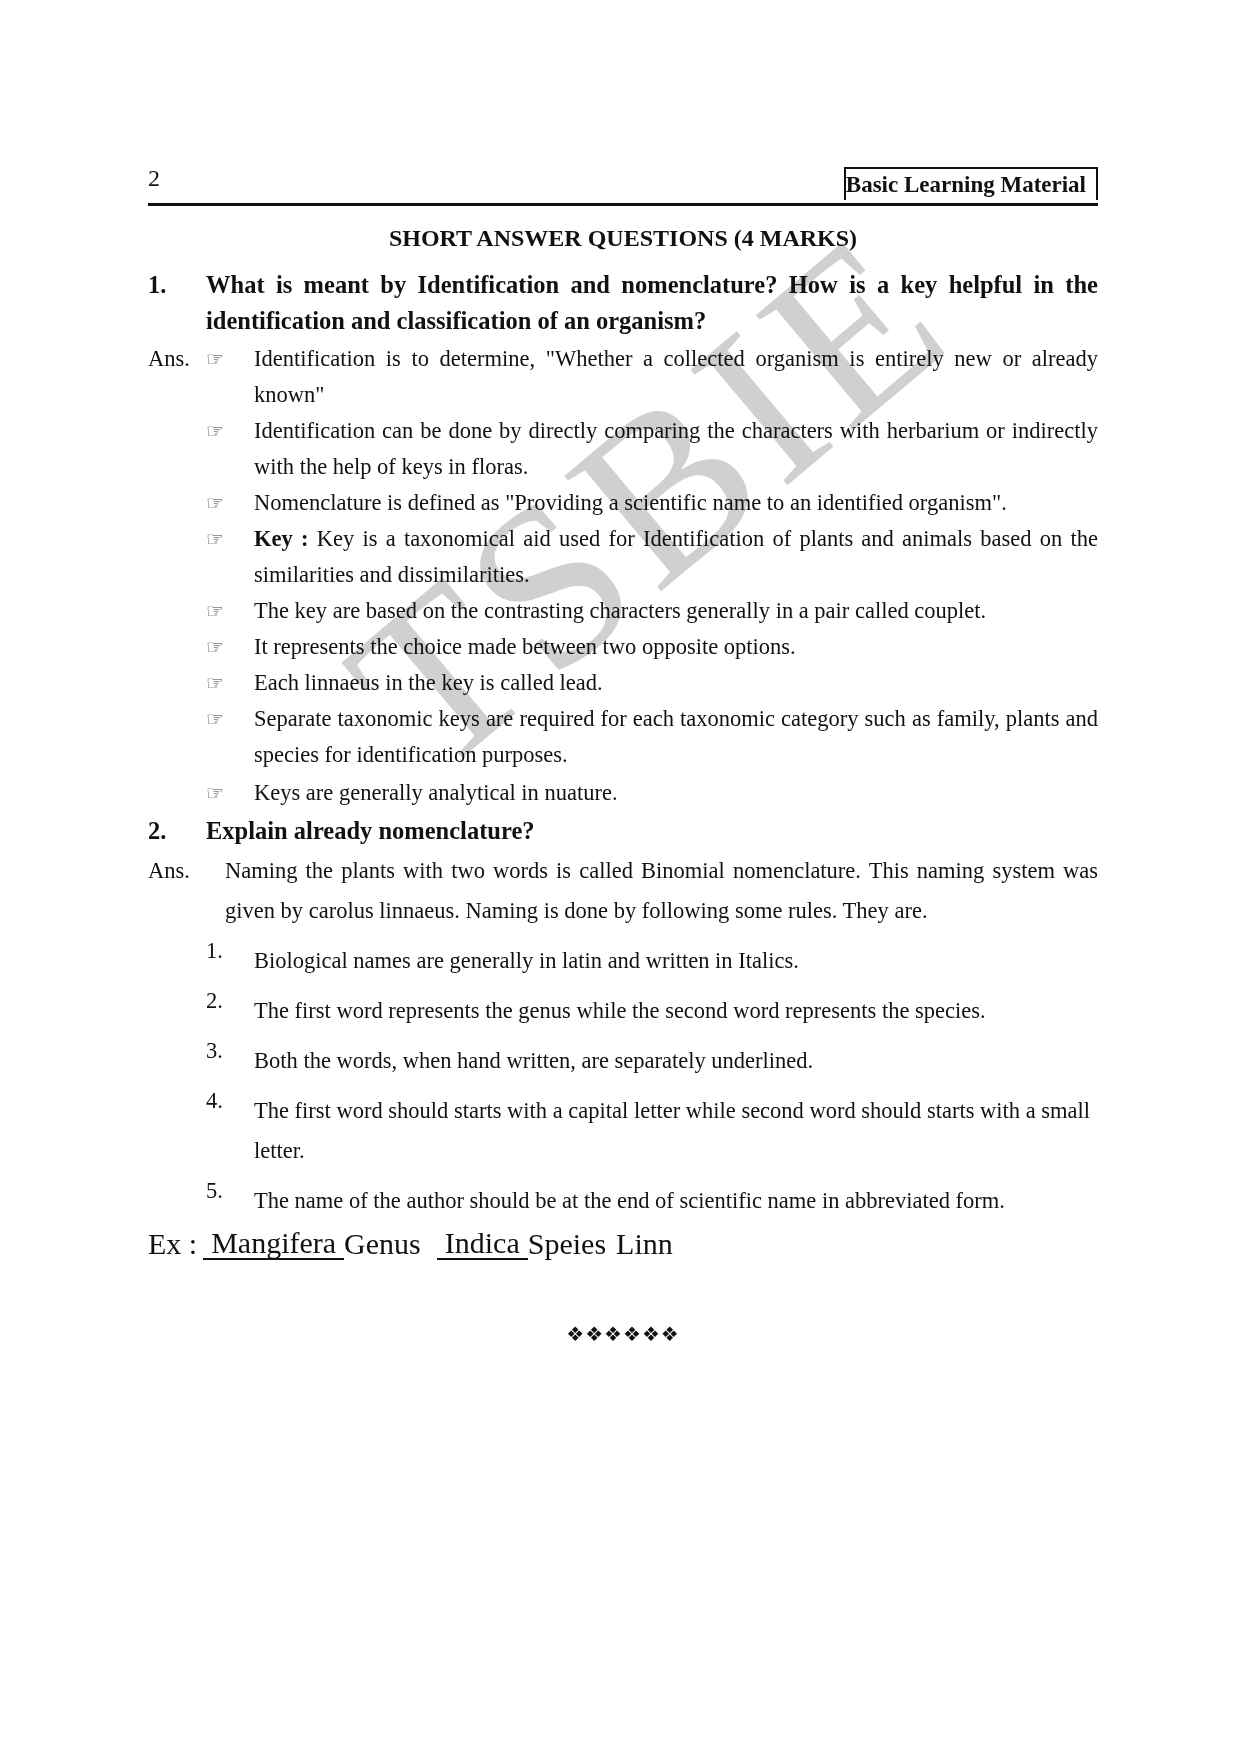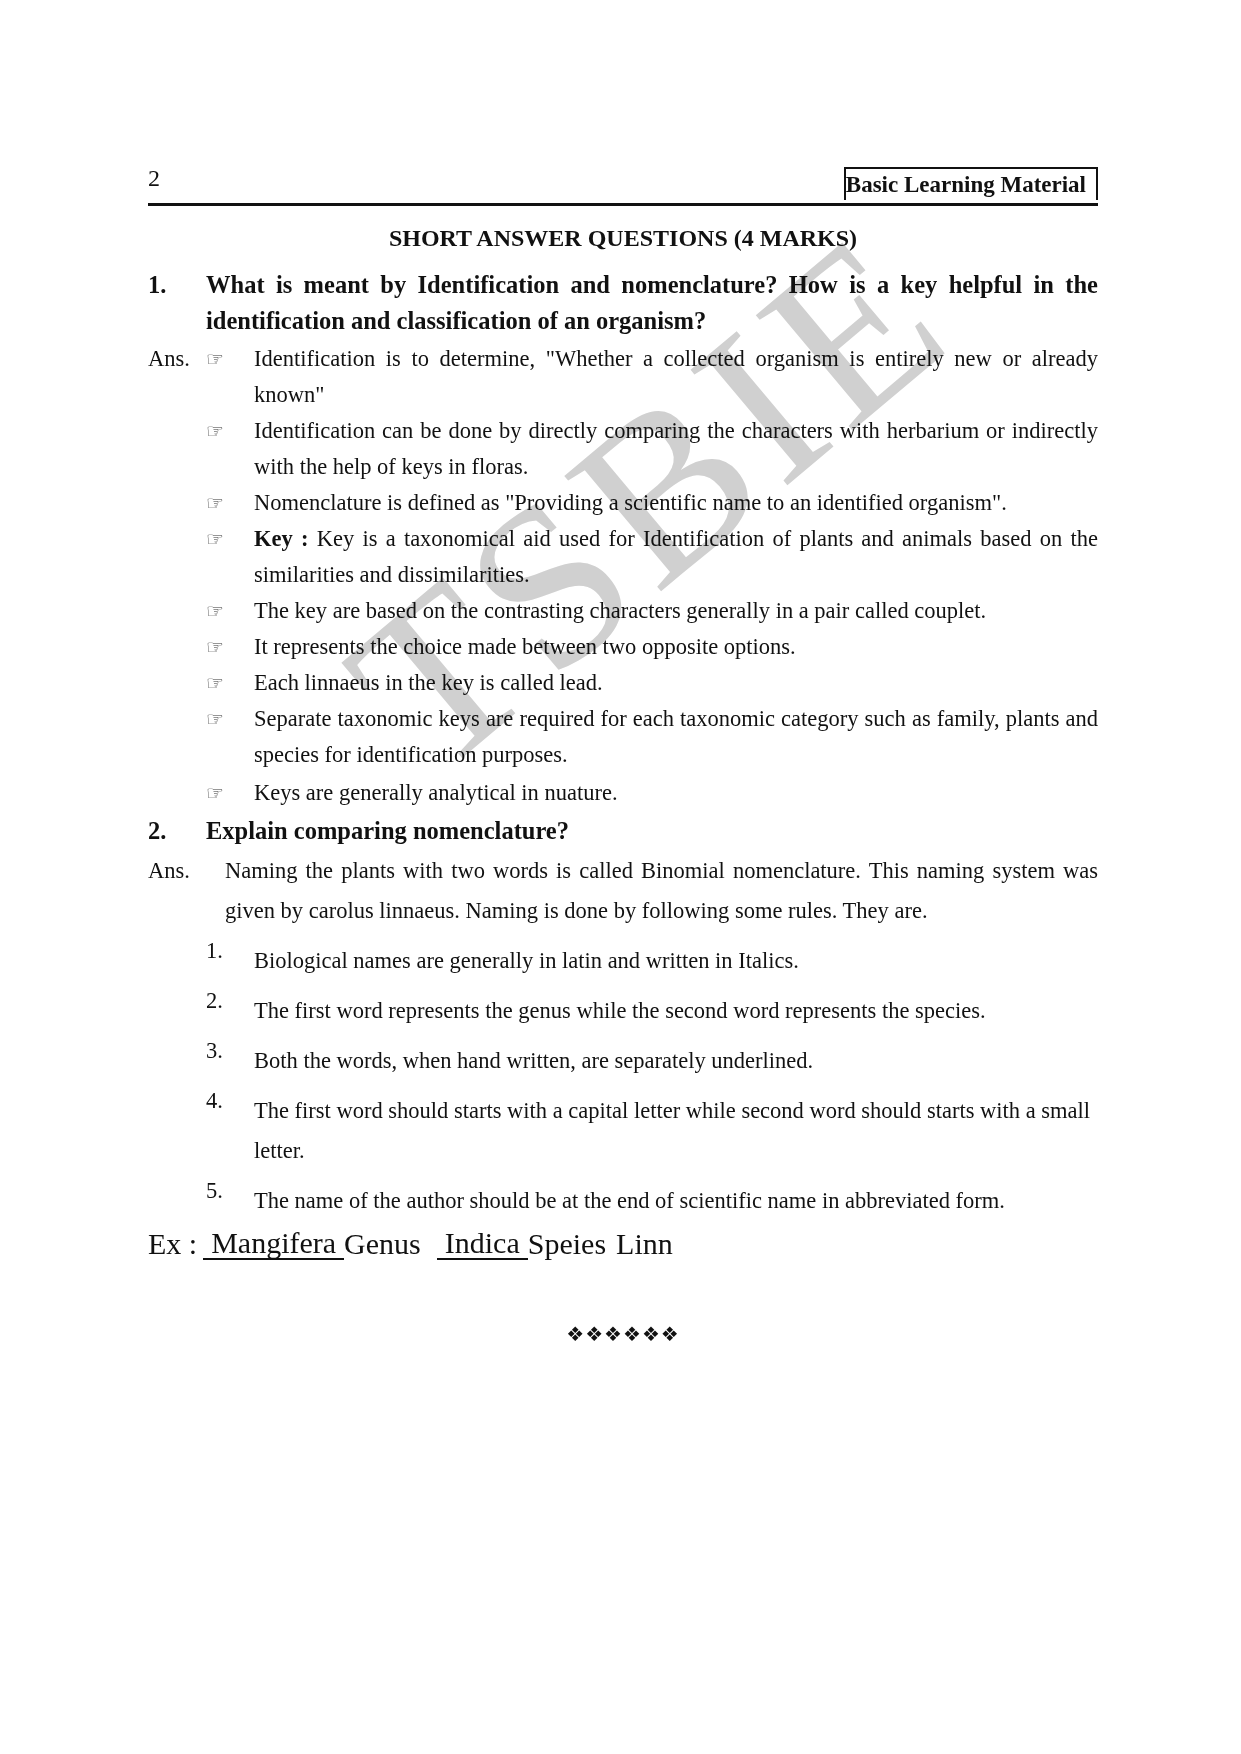--- a/index.html
+++ b/index.html
@@ -92,21 +92,21 @@
         </div>
         <div class="bullet first" style="margin-top:2px">
           <span class="ic">☞</span>
           <span class="t">Keys are generally analytical in nuature.</span>
         </div>
       </div>
     </div>
 
     <div class="q" style="margin-top:2px">
       <span class="num">2.</span>
-      <span class="txt">Explain comparing nomenclature?</span>
+      <span class="txt">Explain already nomenclature?</span>
     </div>
 
     <div class="ans-row" style="line-height:40px">
       <span class="ans-label">Ans.</span>
       <span class="para" style="flex:1">Naming the plants with two words is called Binomial nomenclature. This naming system was given by carolus linnaeus. Naming is done by following some rules. They are.</span>
     </div>
 
     <div class="rule">
       <span class="n">1.</span>
       <span class="t">Biological names are generally in latin and written in Italics.</span>

